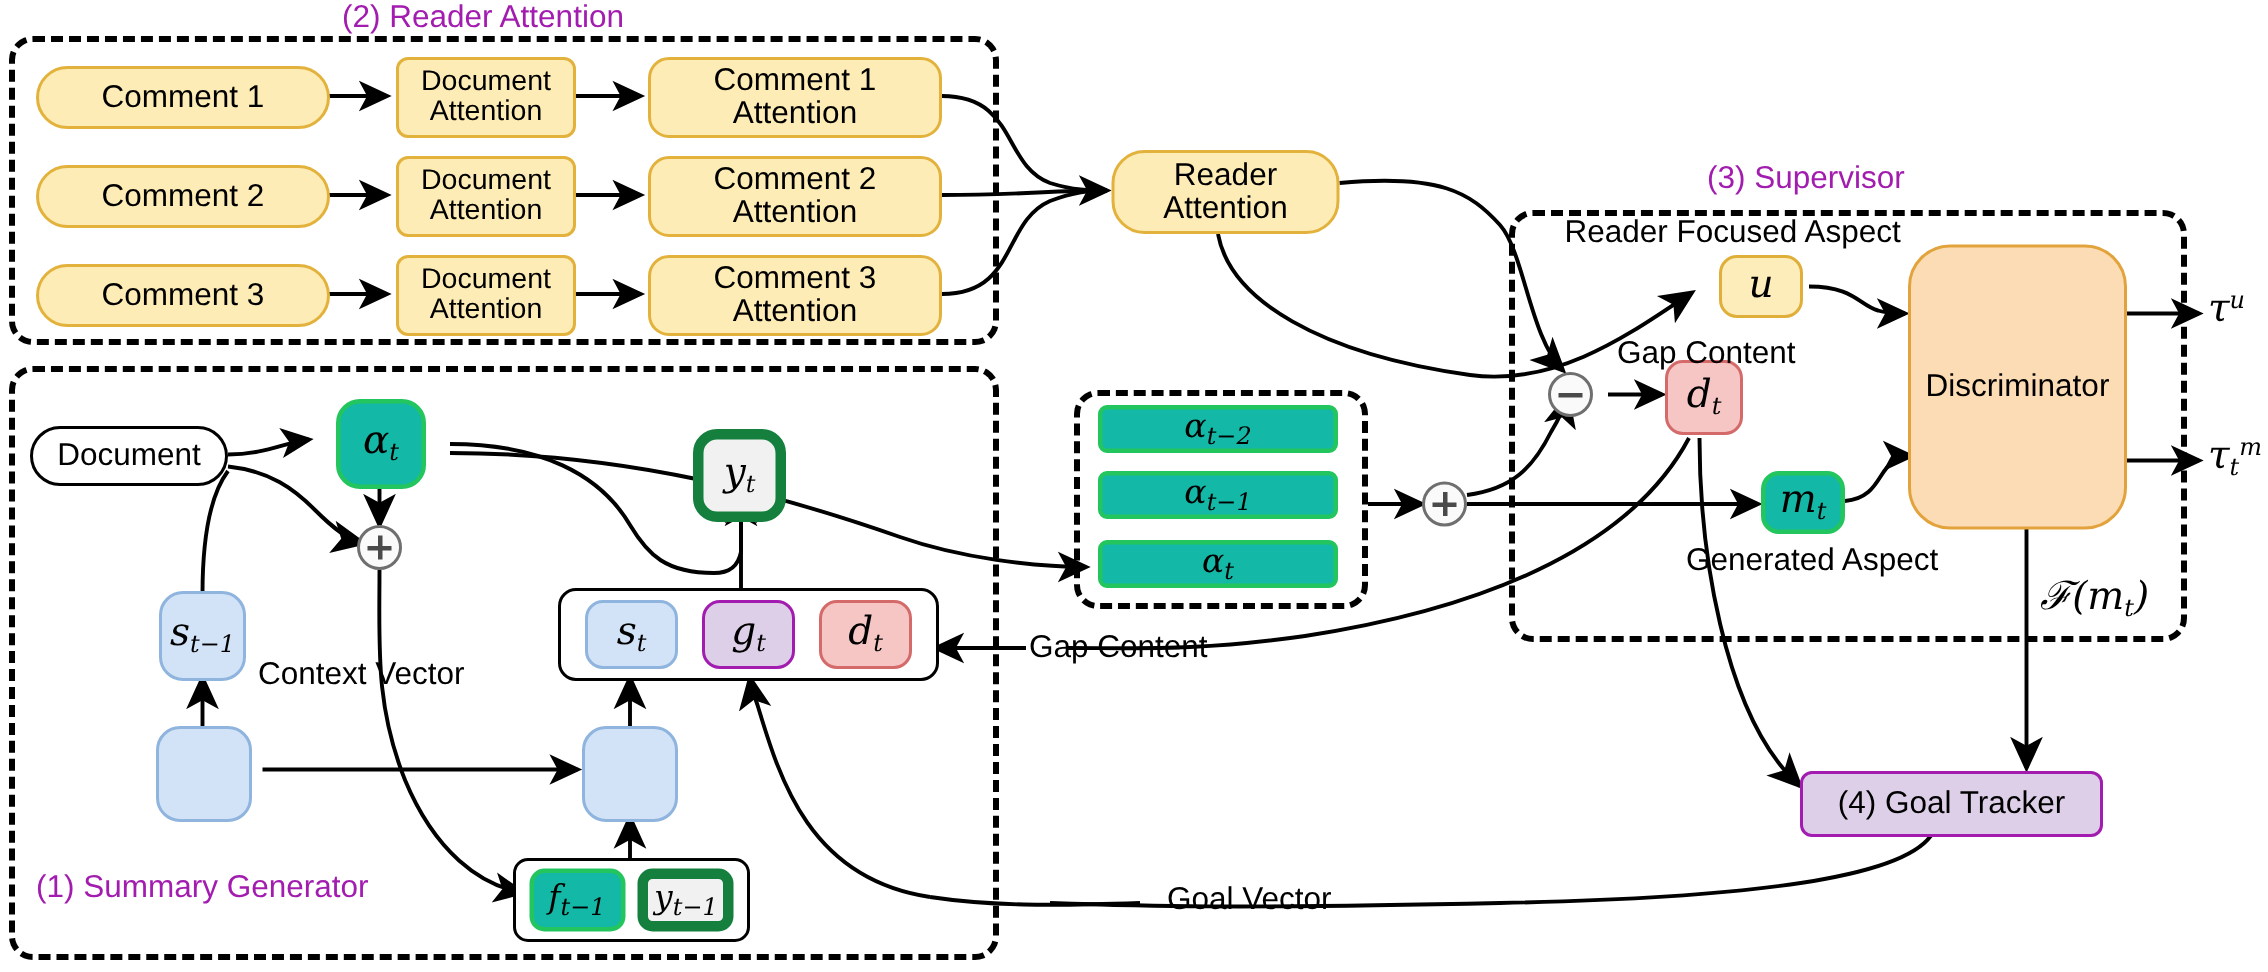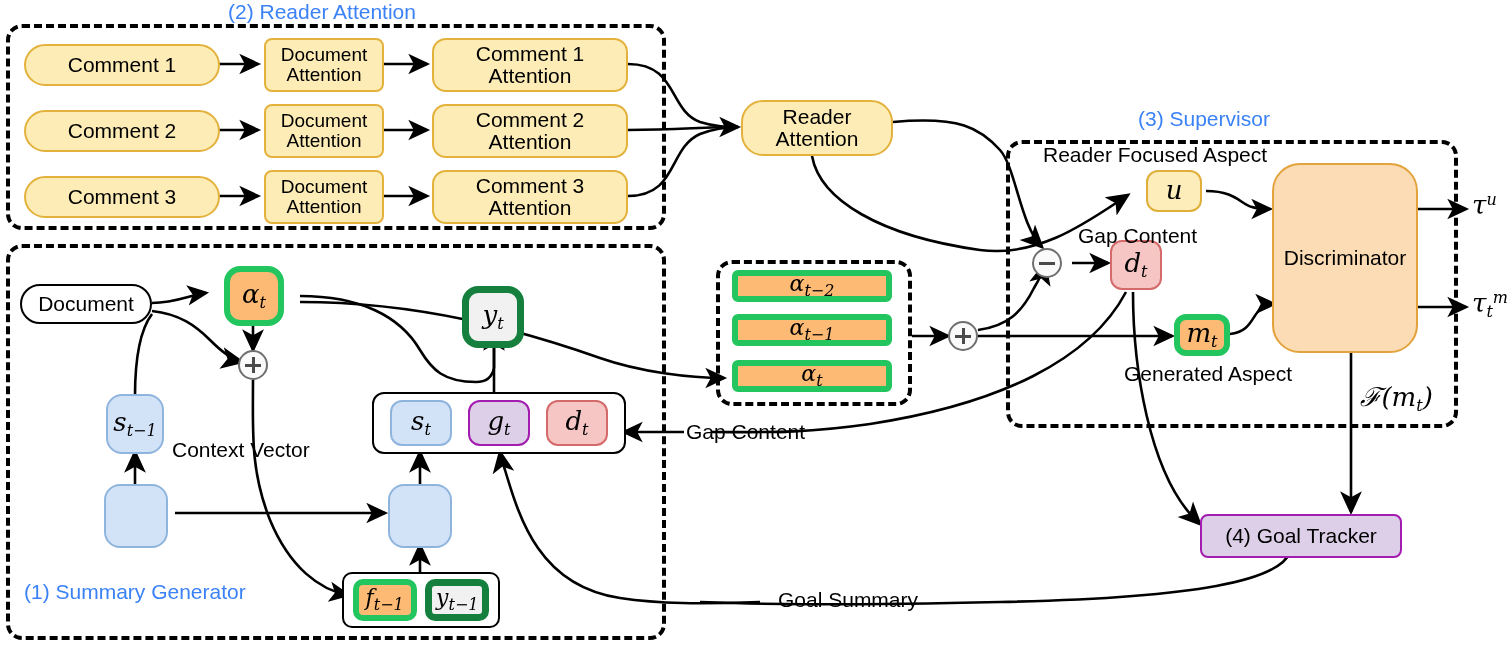--- a/index.html
+++ b/index.html
@@ -31,21 +31,21 @@
   .lbl{
     position:absolute;
     color:#000;
     white-space:nowrap;
     z-index:4;
   }
 
   
   .yellow{background:#fdecb5;border:2px solid #e3b23c;}
   .yellowsoft{background:#fdedbb;border:2px solid #dfaf39;}
-  .green{background:#fdba74;border:6px solid #22c55e;}
+  .green{background:#14b8a6;border:3px solid #22c55e;}
   .blue{background:#d3e3f7;border:2px solid #8fb4dd;}
   .purple{background:#ddcfe8;border:2px solid #a21caf;}
   .red{background:#f5c6c4;border:2px solid #d46a6a;}
   .grey{background:#f1f1f1;border:7px solid #15803d;}
   .white{background:#ffffff;border:2px solid #000000;}
   .orange{background:#fcdcb4;border:2px solid #e3a33c;}
   .plainbox{background:#ffffff;border:2px solid #000000;}
 
   
   .dashgroup{
@@ -53,21 +53,21 @@
     box-sizing:border-box;
     border:4px dashed #000;
     border-radius:16px;
     background:transparent;
     z-index:1;
   }
 
   .grouptitle{
     position:absolute;
     font-size:21px;
-    color:#3b82f6;
+    color:#a21caf;
     white-space:nowrap;
     z-index:5;
   }
 
   
   .math{
     font-family:"DejaVu Serif", serif;
     font-style:italic;
     font-size:26px;
   }
@@ -289,21 +289,21 @@
   <div class="node green math mathsm" style="left:732px;top:314px;width:160px;height:32px;border-radius:6px;">
     <span>α<span class="sub">t−1</span></span>
   </div>
   <div class="node green math mathsm" style="left:732px;top:360px;width:160px;height:32px;border-radius:6px;">
     <span>α<span class="sub">t</span></span>
   </div>
 
   <div class="op plus" style="left:948px;top:321px;"></div>
 
   <div class="lbl txt" style="left:686px;top:420px;">Gap Content</div>
-  <div class="lbl txt" style="left:778px;top:588px;">Goal Summary</div>
+  <div class="lbl txt" style="left:778px;top:588px;">Goal Vector</div>
 
   <div class="grouptitle" style="left:1138px;top:107px;">(3) Supervisor</div>
   <div class="dashgroup" style="left:1006px;top:140px;width:452px;height:288px;"></div>
 
   <div class="lbl txt" style="left:1043px;top:143px;">Reader Focused Aspect</div>
   <div class="lbl txt" style="left:1078px;top:224px;">Gap Content</div>
   <div class="lbl txt" style="left:1124px;top:362px;">Generated Aspect</div>
 
   <div class="op minus" style="left:1032px;top:248px;"></div>
 

